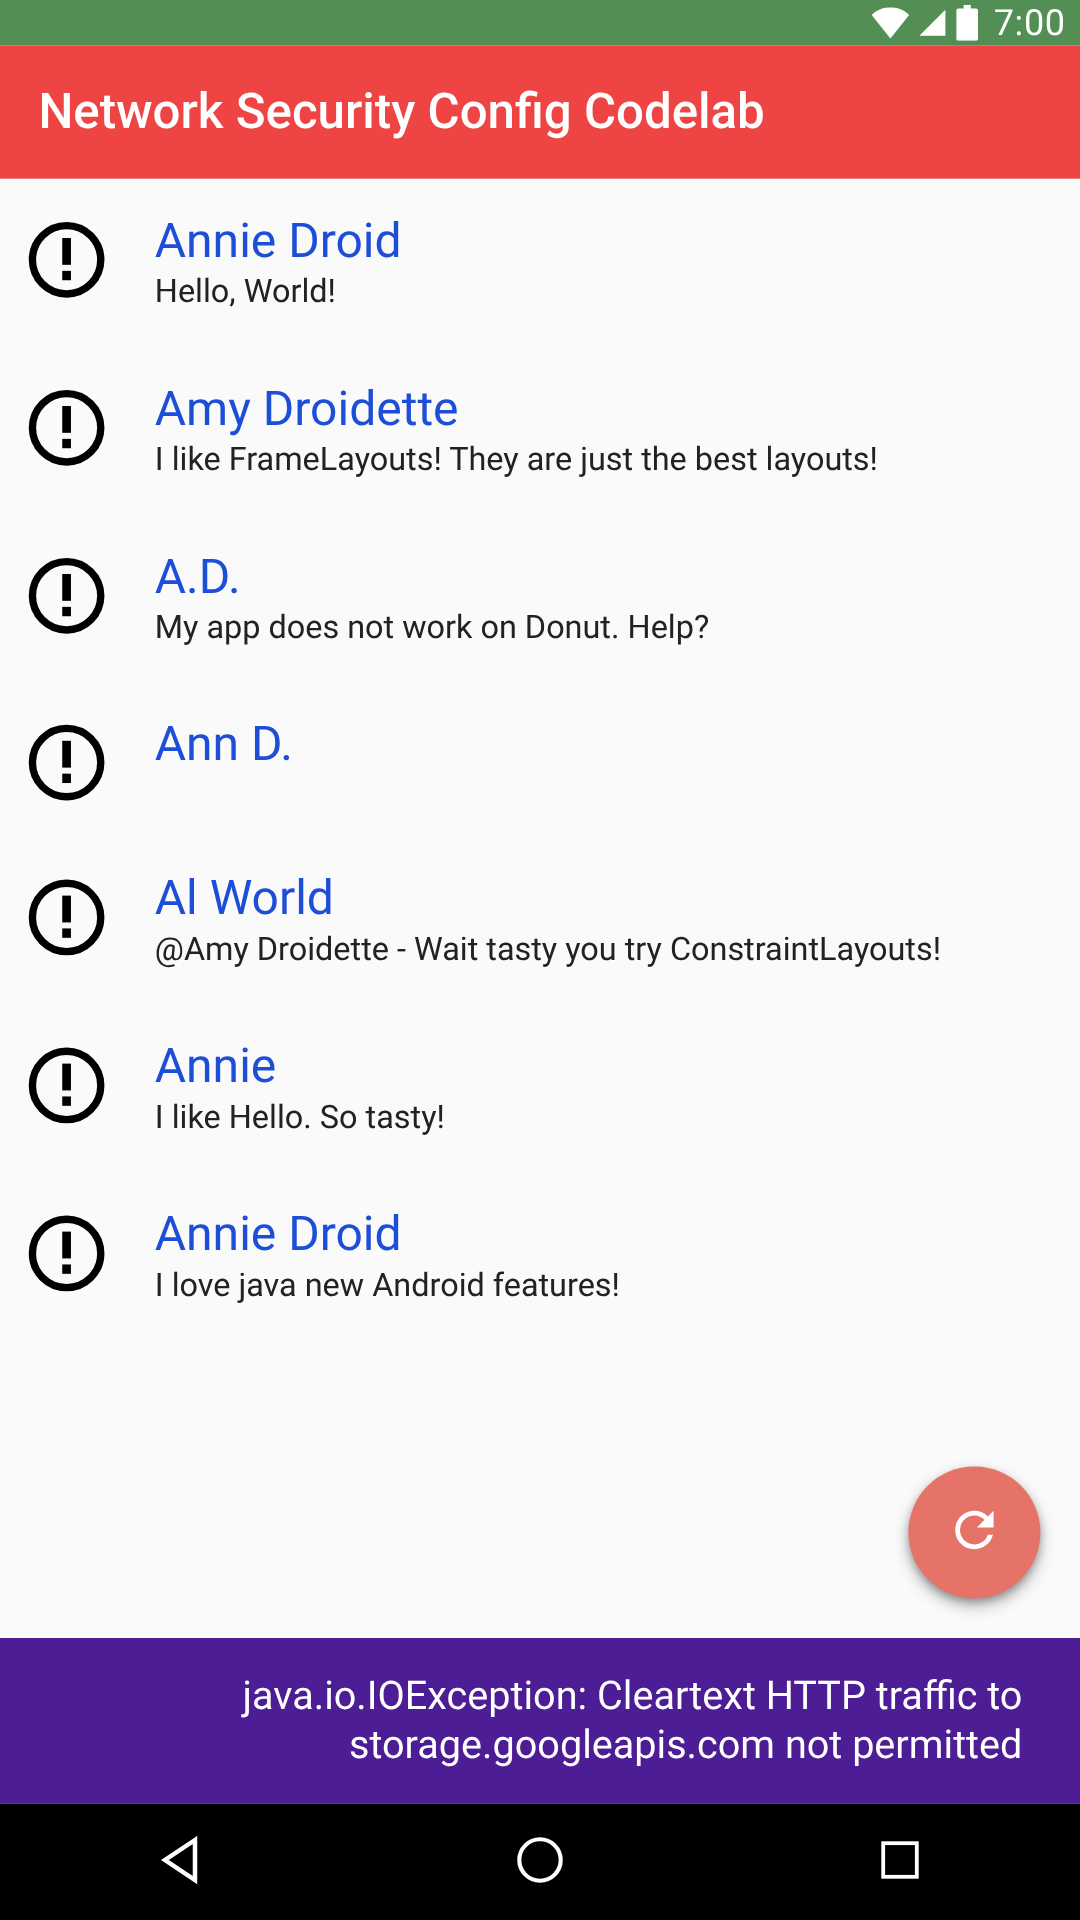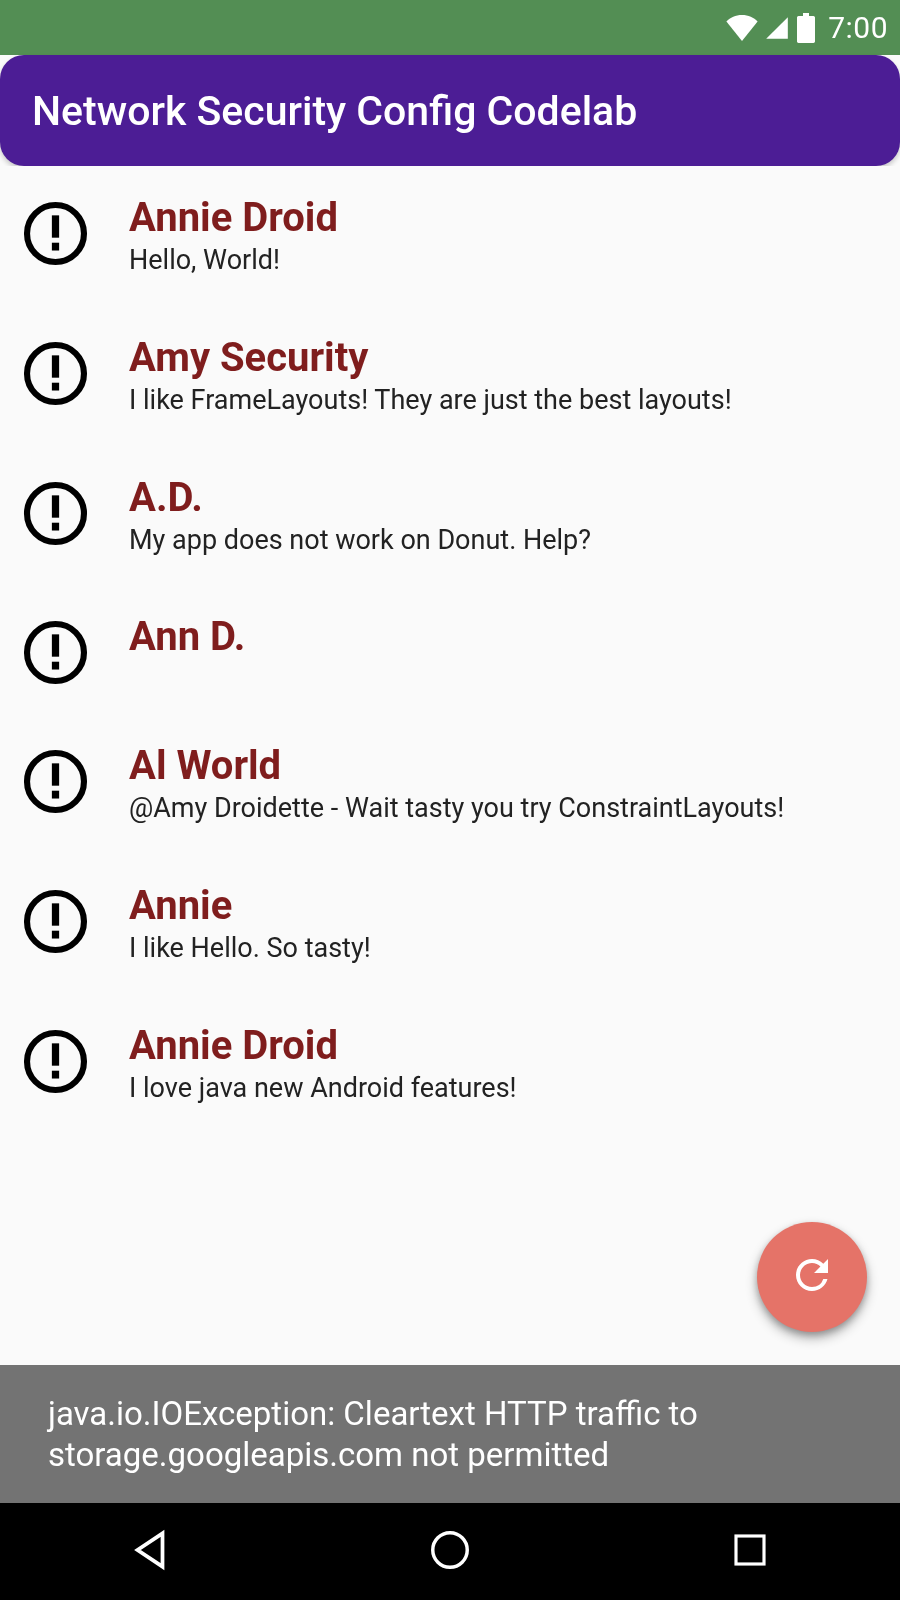--- a/index.html
+++ b/index.html
@@ -10,21 +10,21 @@
     body {
       font-family: Roboto, "Helvetica Neue", Arial, sans-serif;
       width: 900px;
       height: 1600px;
       background: #fafafa;
       display: flex;
       flex-direction: column;
       overflow: hidden;
     }
     .status-bar {
-      height: 55px;
+      height: 38px;
       background: #538e54;
       display: flex;
       justify-content: flex-end;
       align-items: center;
       padding: 0 12px;
       gap: 4px;
     }
     .status-bar .status-icon {
       color: #fff;
       display: inline-flex;
@@ -32,26 +32,25 @@
     }
     .status-bar .time {
       color: #fff;
       font-size: 30px;
       font-weight: 400;
       letter-spacing: 0.5px;
       margin-left: 8px;
     }
     .app-bar {
       height: 111px;
-      background: #4c1d95;
+      background: #ef4444;
       display: flex;
       align-items: center;
       padding: 13px 32px;
       box-shadow: 0 3px 5px rgba(0,0,0,0.2);
-      border-radius: 24px;
     }
     .app-title {
       color: #fff;
       font-size: 41px;
       font-weight: 500;
     }
     .list-container {
       flex: 1;
       background: #fafafa;
       overflow: hidden;
@@ -74,23 +73,23 @@
     }
     .item-icon svg {
       width: 67px;
       height: 67px;
     }
     .item-content {
       flex: 1;
       min-width: 0;
     }
     .item-name {
-      color: #7f1d1d;
+      color: #1d4ed8;
       font-size: 40px;
-      font-weight: 700;
+      font-weight: 400;
       line-height: 1.2;
       margin-bottom: 2px;
     }
     .item-message {
       color: #222;
       font-size: 27px;
       font-weight: 400;
       line-height: 1.25;
     }
     .fab {
@@ -104,24 +103,25 @@
       display: flex;
       align-items: center;
       justify-content: center;
       box-shadow: 0 6px 12px rgba(0,0,0,0.3), 0 3px 6px rgba(0,0,0,0.2);
     }
     .fab svg {
       width: 48px;
       height: 48px;
     }
     .toast {
-      background: #737373;
+      background: #4c1d95;
       padding: 28px 48px;
       display: flex;
       align-items: center;
+      text-align: right;
     }
     .toast-text {
       color: #fff;
       font-size: 33px;
       line-height: 1.25;
     }
     .nav-bar {
       height: 97px;
       background: #000;
       display: flex;
@@ -180,21 +180,21 @@
 
   <div class="list-item">
     <div class="item-icon">
       <svg viewBox="0 0 24 24">
           <circle cx="12" cy="12" r="10.2" fill="none" stroke="#000" stroke-width="2.2"></circle>
           <rect x="10.7" y="5.5" width="2.6" height="8" fill="#000"></rect>
           <rect x="10.7" y="15.3" width="2.6" height="2.8" fill="#000"></rect>
         </svg>
     </div>
     <div class="item-content">
-      <div class="item-name">Amy Security</div>
+      <div class="item-name">Amy Droidette</div>
       <div class="item-message">I like FrameLayouts! They are just the best layouts!</div>
     </div>
   </div>
 
   <div class="list-item">
     <div class="item-icon">
       <svg viewBox="0 0 24 24">
           <circle cx="12" cy="12" r="10.2" fill="none" stroke="#000" stroke-width="2.2"></circle>
           <rect x="10.7" y="5.5" width="2.6" height="8" fill="#000"></rect>
           <rect x="10.7" y="15.3" width="2.6" height="2.8" fill="#000"></rect>

